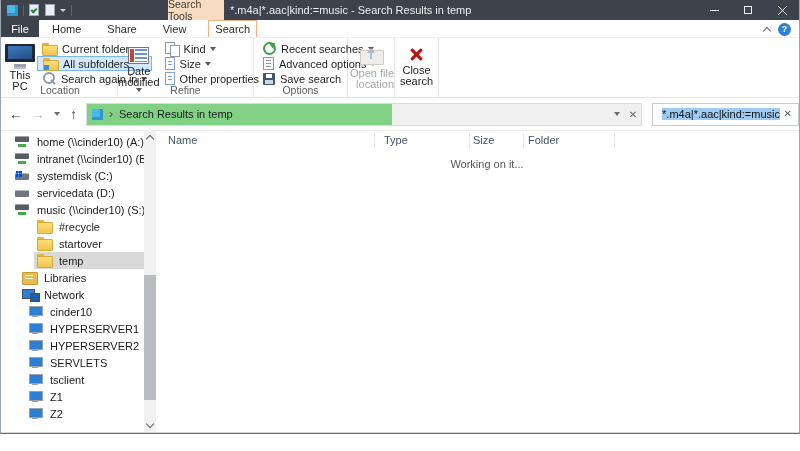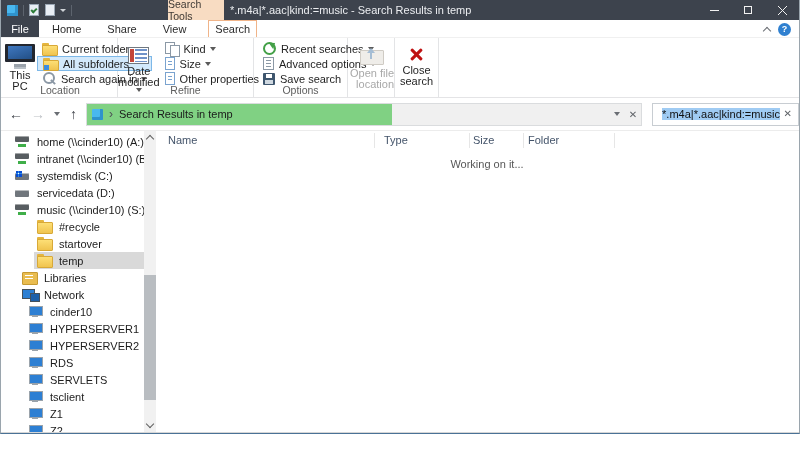--- a/index.html
+++ b/index.html
@@ -387,24 +387,20 @@
           <div class="tree-item" style="margin-left: 24px;">
             <span class="ticon ticon-computer"></span>
             <span>HYPERSERVER1</span>
           </div>
           <div class="tree-item" style="margin-left: 24px;">
             <span class="ticon ticon-computer"></span>
             <span>HYPERSERVER2</span>
           </div>
           <div class="tree-item" style="margin-left: 24px;">
             <span class="ticon ticon-computer"></span>
-            <span>RDS</span>
-          </div>
-          <div class="tree-item" style="margin-left: 24px;">
-            <span class="ticon ticon-computer"></span>
             <span>SERVLETS</span>
           </div>
           <div class="tree-item" style="margin-left: 24px;">
             <span class="ticon ticon-computer"></span>
             <span>tsclient</span>
           </div>
           <div class="tree-item" style="margin-left: 24px;">
             <span class="ticon ticon-computer"></span>
             <span>Z1</span>
           </div>

